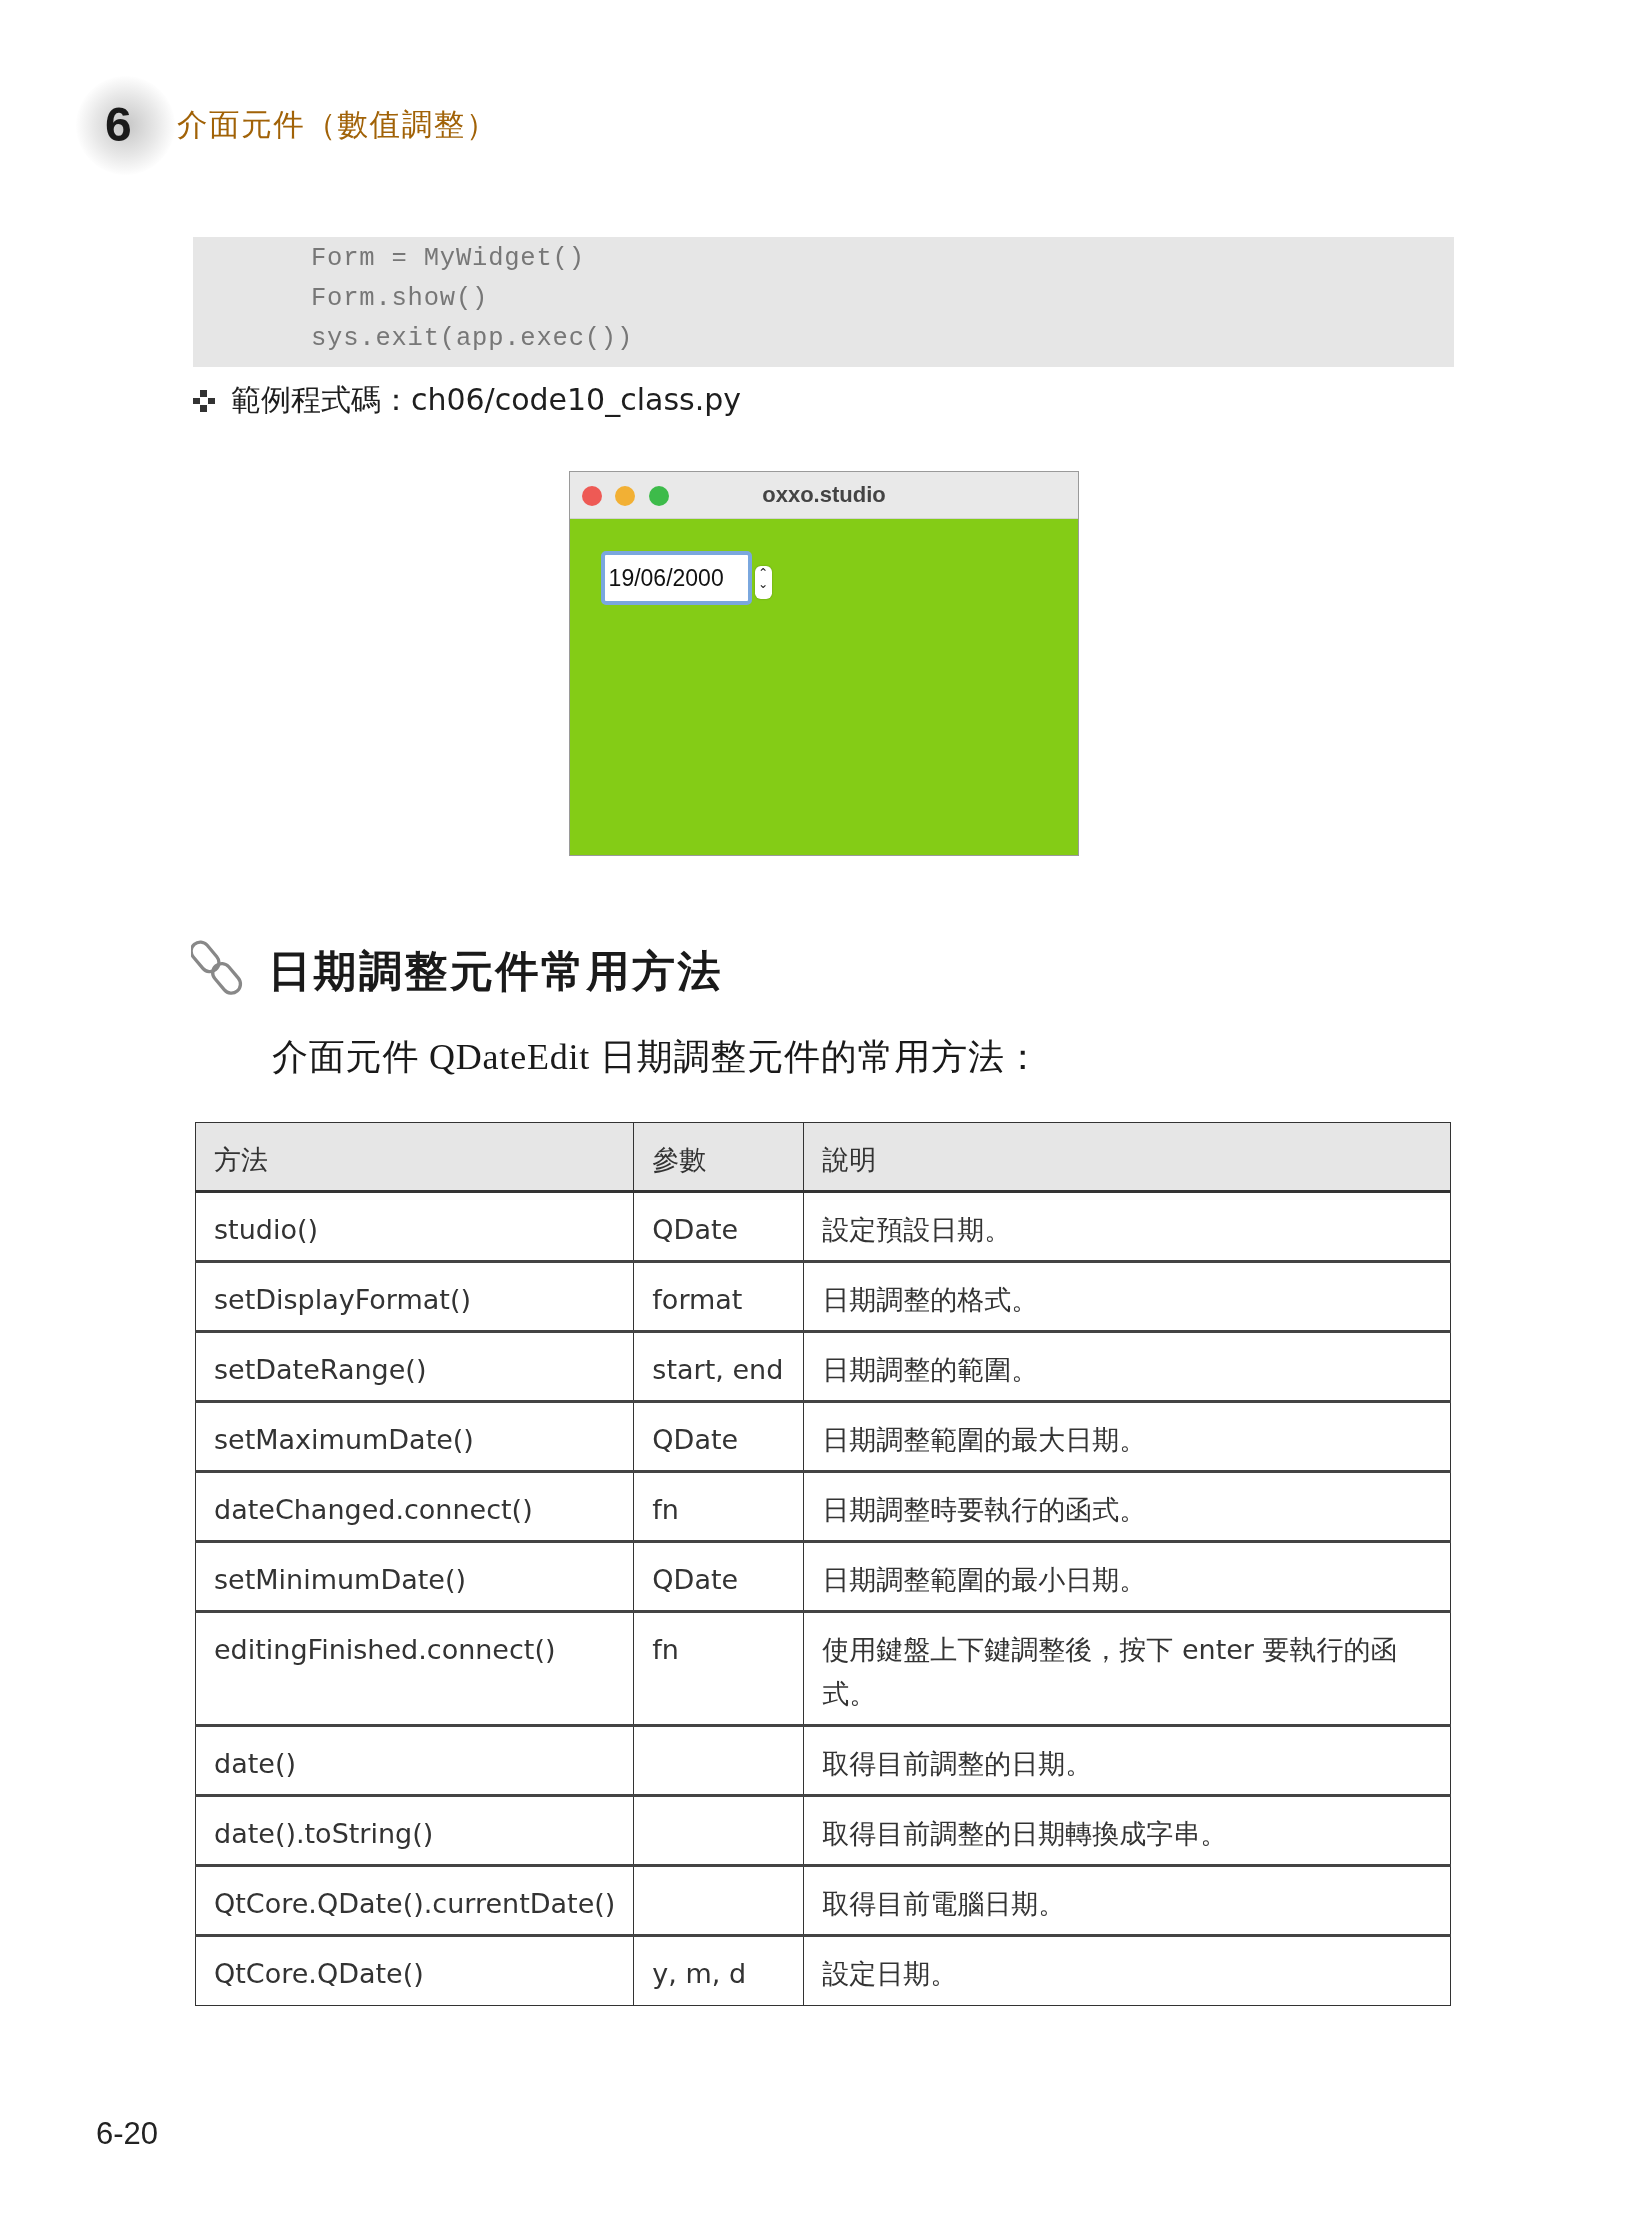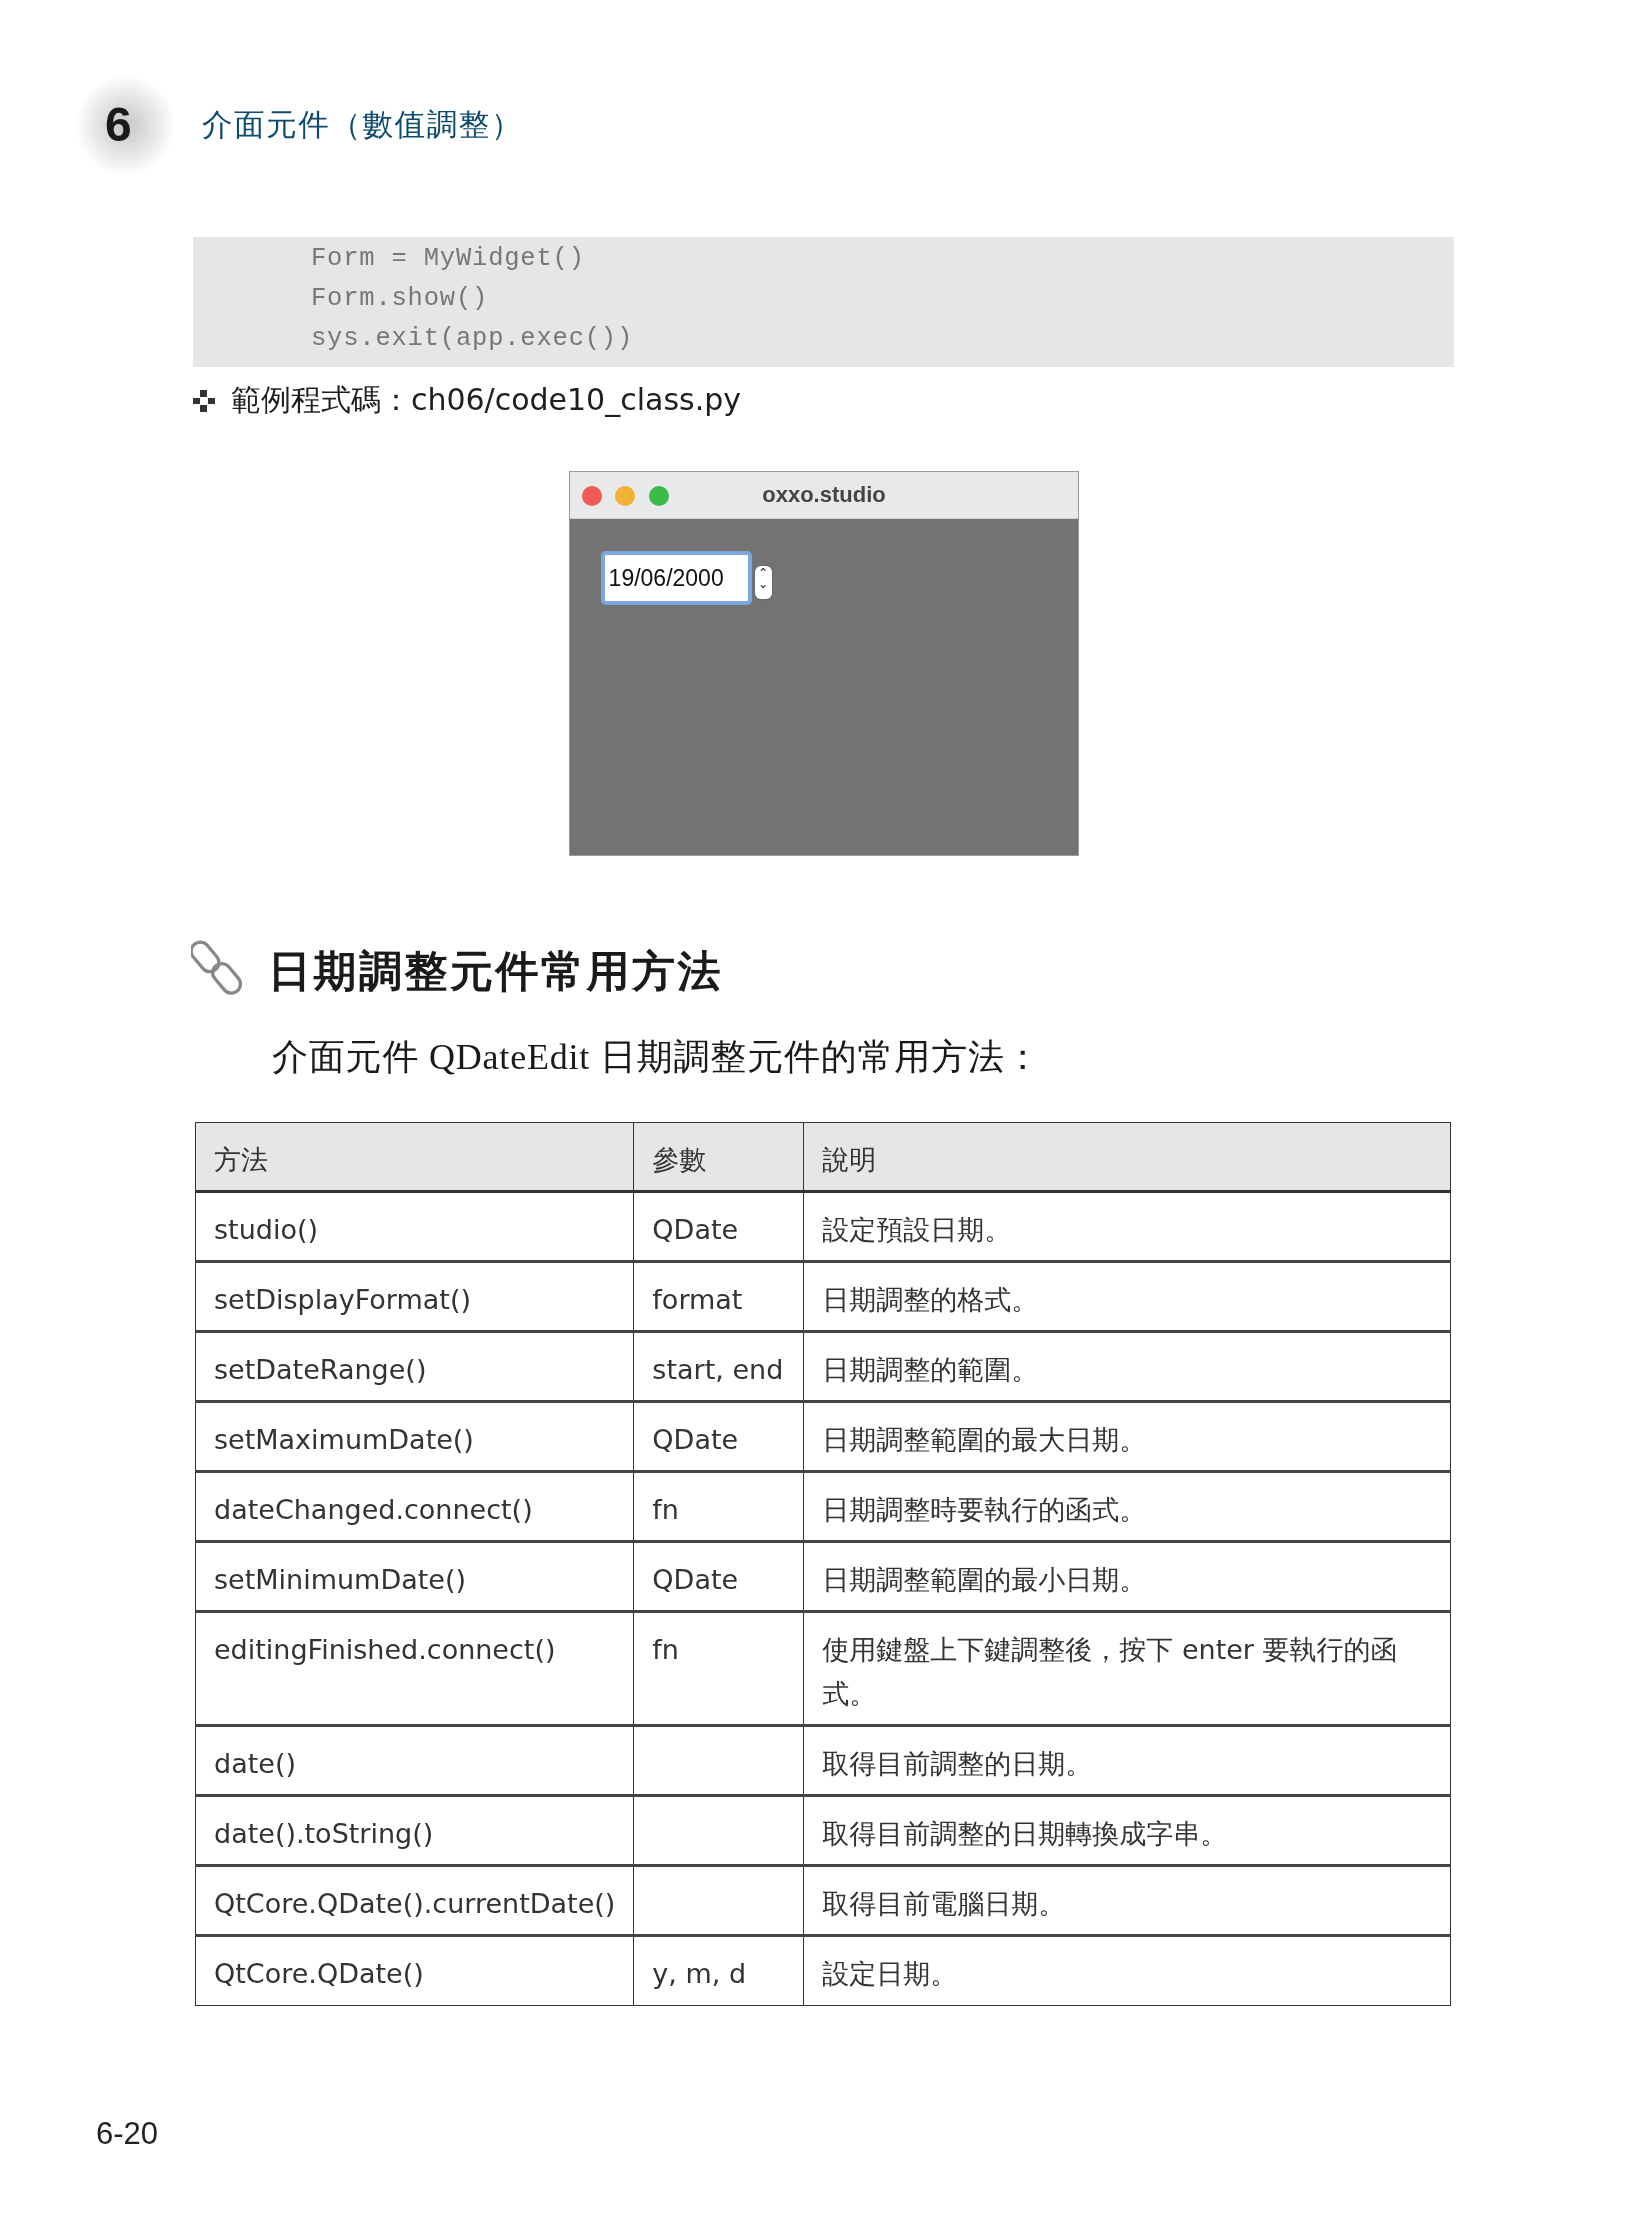--- a/index.html
+++ b/index.html
@@ -5,33 +5,33 @@
   html, body { margin:0; padding:0; background:#ffffff; }
   body { width:1646px; height:2227px; position:relative; overflow:hidden;
          font-family:"DejaVu Sans", "Liberation Sans", sans-serif; color:#222; }
   .abs { position:absolute; }
 
   
   .chap-badge { left:76px; top:76px; width:99px; height:99px; border-radius:50%;
     background: radial-gradient(circle, rgba(150,150,150,0.55) 0%, rgba(190,190,190,0.35) 45%, rgba(255,255,255,0) 72%); }
   .chap-num { left:105px; top:97px; font-family:"Liberation Sans", sans-serif; font-weight:bold;
     font-size:48px; color:#1a1a1a; }
-  .chap-title { left:202px; top:105px; font-size:30.5px; color:#0c4a6e; letter-spacing:1.6px; }
+  .chap-title { left:177px; top:105px; font-size:30.5px; color:#a16207; letter-spacing:1.6px; }
 
   
   .code-block { left:193px; top:237px; width:1261px; height:130px; background:#e6e6e6; }
   .code-line { position:absolute; left:74px; font-family:"Liberation Mono", "DejaVu Sans Mono", monospace;
     font-size:25.5px; color:#777; letter-spacing:0.8px;margin-left:44px; }
 
   .sample { left:193px; top:380px; font-size:30px; color:#1e1e1e; }
   .sample .bullet { display:inline-block; width:21.4px; height:21.4px; position:relative; margin-right:16.5px; vertical-align:-1.6px; }
   .sample .bullet i { position:absolute; background:#333; }
 
   
-  .win { left:569px; top:471px; width:510px; height:385px; background:#737373;
+  .win { left:569px; top:471px; width:510px; height:385px; background:#84cc16;
     border:0.8px solid #9a9a9a; box-sizing:border-box; }
   .win-title { position:absolute; left:0; top:0; right:0; height:46px; background:#e9e9e9;
     border-bottom:1.6px solid #d2d2d2; }
   .light { position:absolute; top:14px; width:20px; height:20px; border-radius:50%; }
   .win-name { position:absolute; left:0; right:0; top:10px; text-align:center; font-weight:bold;
     font-size:22px; color:#444; font-family:"Liberation Sans", sans-serif; }
   .date-edit { position:absolute; left:30.5px; top:79px; width:151px; height:54px; box-sizing:border-box;
     border:4.1px solid #7aa7de; border-radius:5px; background:#fff; }
   .date-val { position:absolute; left:4.1px; top:10px; font-size:23px; color:#111; font-family:"Liberation Sans", sans-serif; }
   .spin { position:absolute; left:185px; top:94px; width:16.5px; height:33px; background:#fff;

